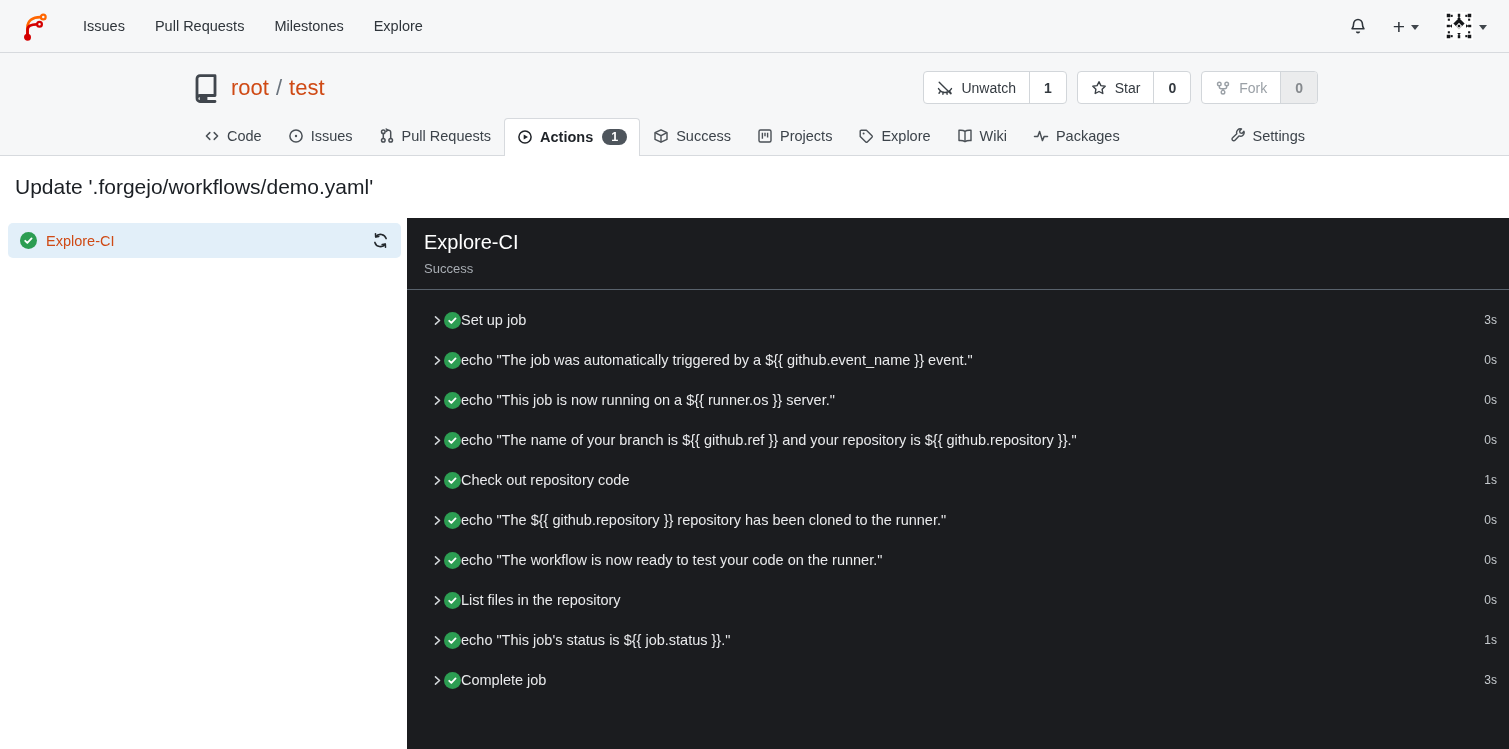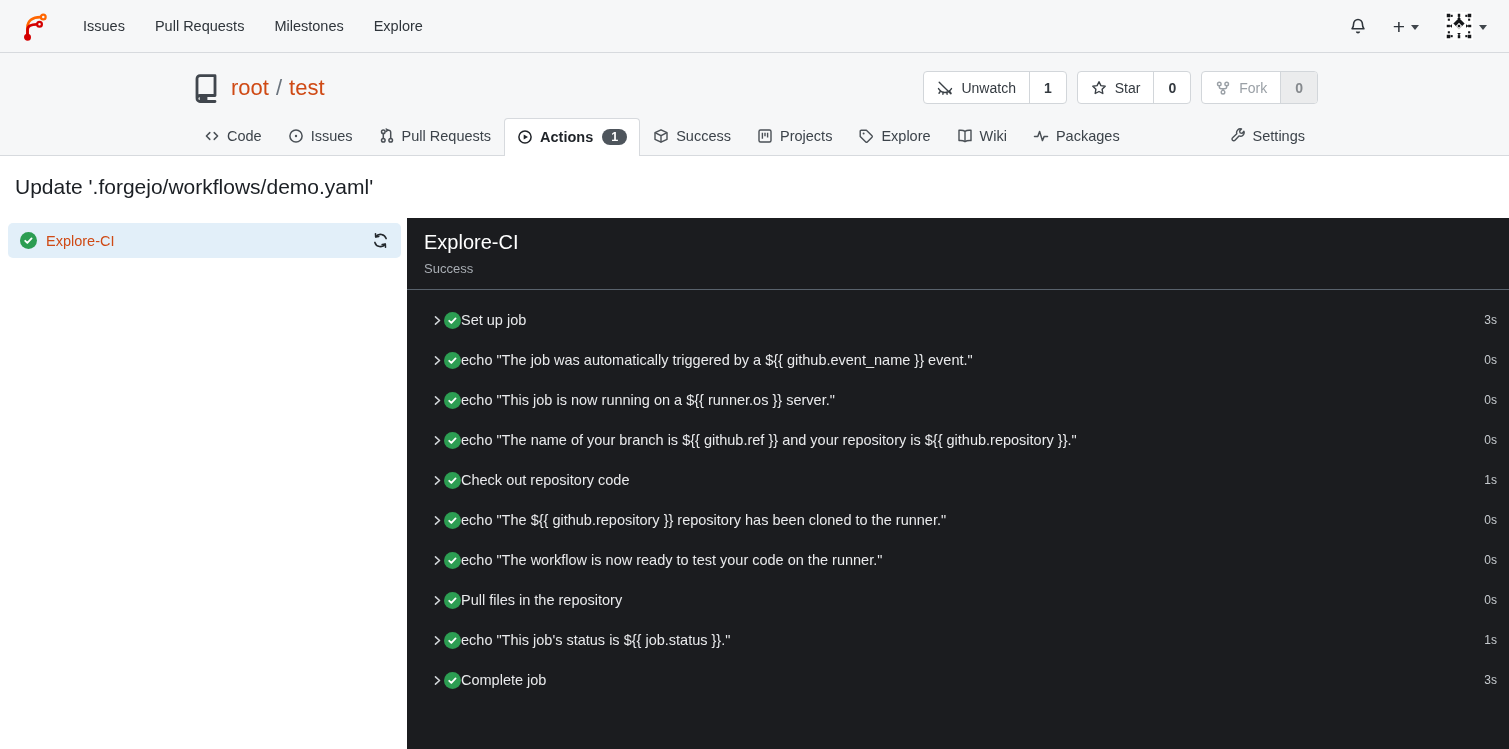--- a/index.html
+++ b/index.html
@@ -407,21 +407,21 @@
               <svg width="13" height="13" viewBox="0 0 16 16" fill="none" stroke="#d3d7da" stroke-width="1.9">
                 <path d="M5.5 3.5 10.5 8 5.5 12.5" stroke-linecap="round" stroke-linejoin="round"></path>
               </svg>
             </span>
           <span class="check-badge">
               <svg width="17" height="17" viewBox="0 0 16 16">
                 <circle cx="8" cy="8" r="8" fill="#2c9d52"></circle>
                 <path d="M4.9 8.3 l2 2 4-4.2" stroke="#fff" stroke-width="1.7" fill="none" stroke-linecap="round" stroke-linejoin="round"></path>
               </svg>
             </span>
-          <span>Pull files in the repository</span>
+          <span>List files in the repository</span>
           <span class="step-duration">0s</span>
         </div>
 
         <div class="step-row">
           <span class="step-chevron">
               <svg width="13" height="13" viewBox="0 0 16 16" fill="none" stroke="#d3d7da" stroke-width="1.9">
                 <path d="M5.5 3.5 10.5 8 5.5 12.5" stroke-linecap="round" stroke-linejoin="round"></path>
               </svg>
             </span>
           <span class="check-badge">

